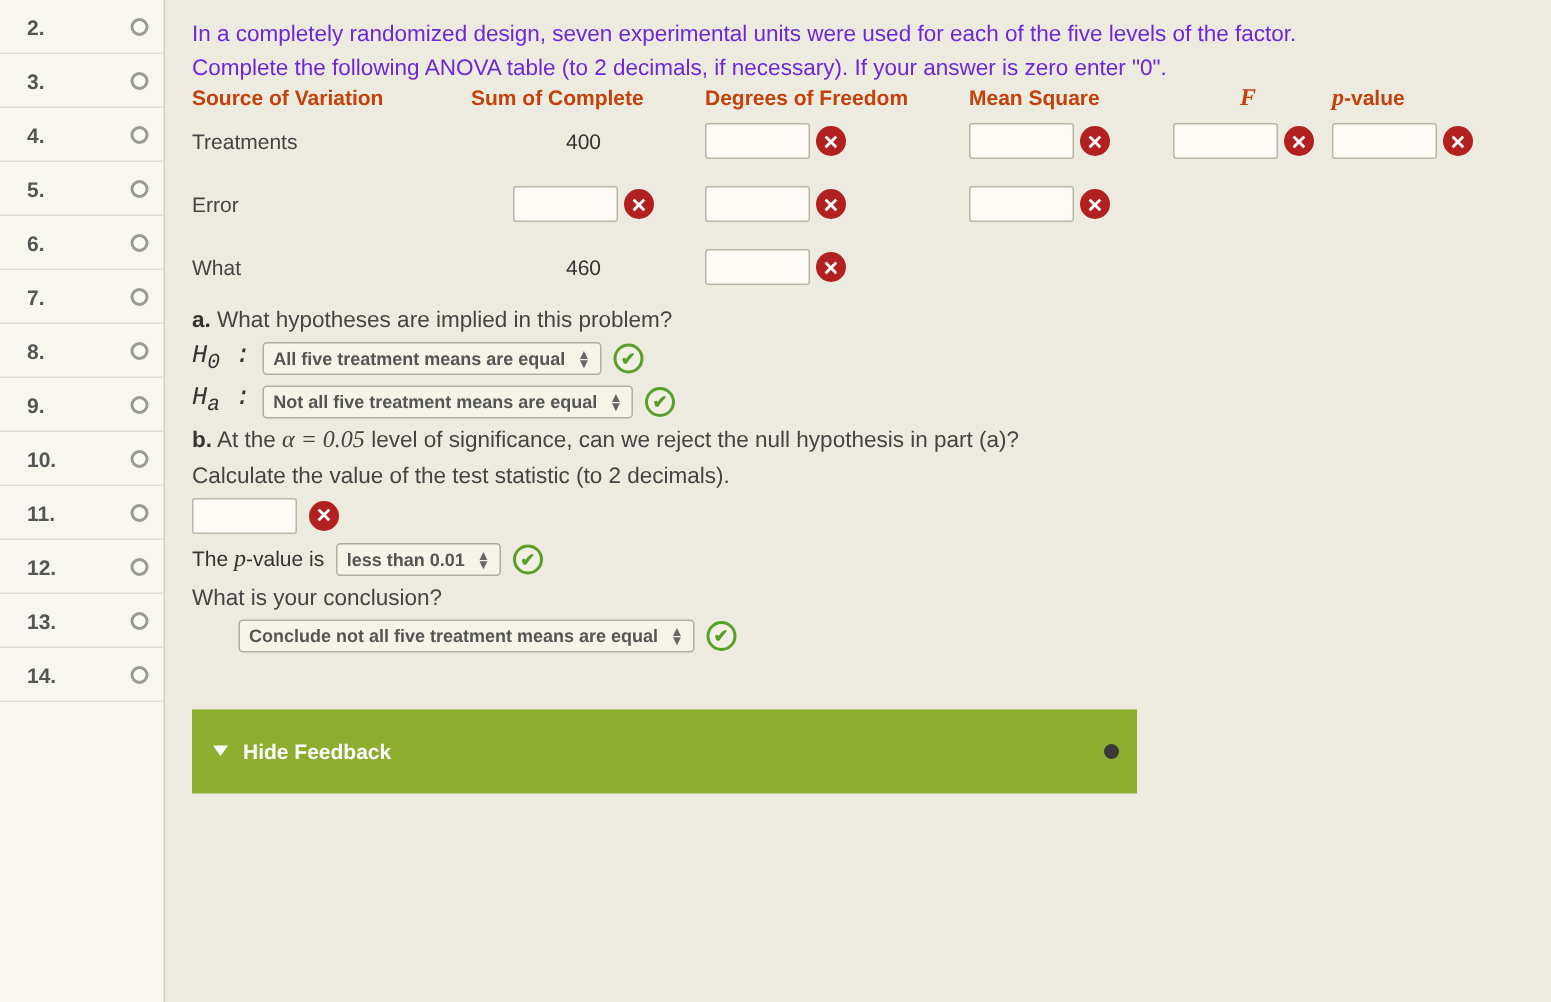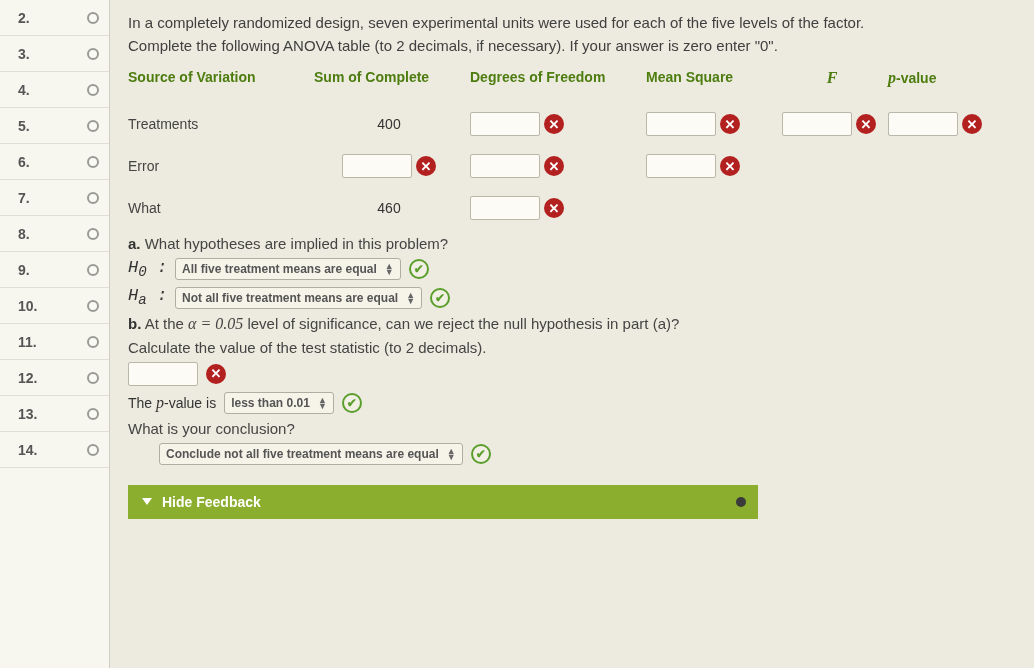--- a/index.html
+++ b/index.html
@@ -40,29 +40,29 @@
     border: 2px solid #9a9a92;
     border-radius: 50%;
     background: #fafaf5;
   }
   .content {
     flex: 1;
     padding: 12px 18px 0 18px;
     background: #edebdf;
     position: relative;
   }
-  .intro { color: #404040; line-height: 1.5; margin-bottom: 12px; font-size: 15px; }
+  .intro { color: #6d28d9; line-height: 1.5; font-size: 15px; }
   .tbl-head {
     display: grid;
     grid-template-columns: 180px 150px 170px 130px 100px 100px;
     column-gap: 6px;
     font-weight: bold;
-    color: #4d7c0f;
+    color: #c2410c;
     font-size: 14px;
-    margin-bottom: 22px;
+    margin-bottom: 4px;
   }
   .tbl-row {
     display: grid;
     grid-template-columns: 180px 150px 170px 130px 100px 100px;
     column-gap: 6px;
     align-items: center;
     margin-bottom: 12px;
     min-height: 30px;
   }
   .cell-label { color: #444; }
@@ -104,25 +104,25 @@
     justify-content:space-between;
   }
   .select .arrows {
     font-size:9px; line-height:6px; color:#666;
     display:flex; flex-direction:column;
   }
   .hyp-row { display:flex; align-items:center; gap:8px; margin:6px 0 6px 0; }
   .hyp-label { font-style: italic; font-family:Liberation Mono, monospace; font-size:17px; }
   .conclusion-row { margin-top:6px;padding-left:31px; }
   .feedback-bar {
-    margin-top: 20px;
+    margin-top: 38px;
     background: #8bae2e;
     color:#fff;
     font-weight:bold;
-    padding: 9px 14px;
+    padding: 20px 14px;
     display:flex;
     align-items:center;
     gap:10px;
     width: 630px;
     position:relative;
   }
   .feedback-bar::before {
     content:"";
     width:0;height:0;
     border-left:5px solid transparent;

